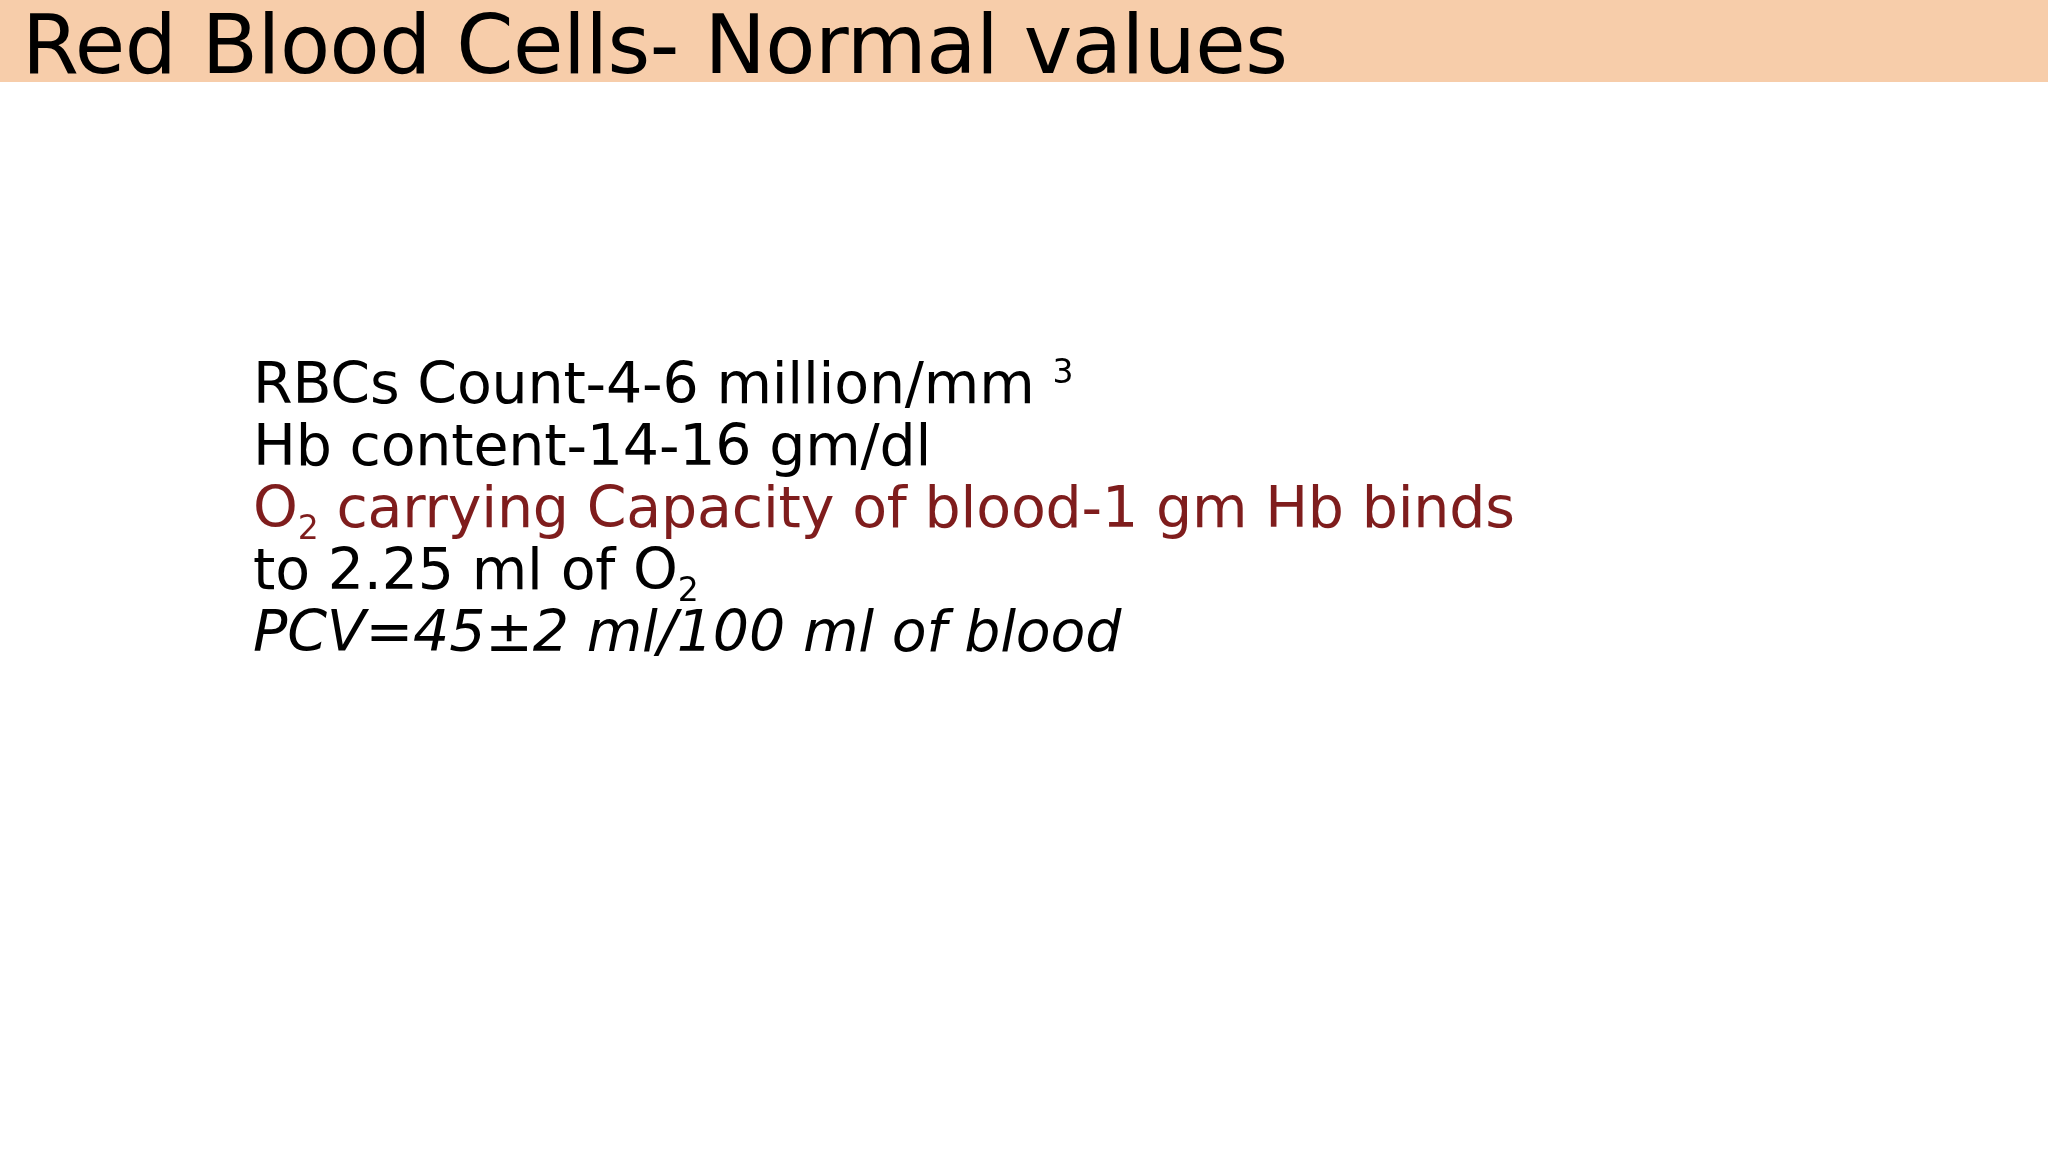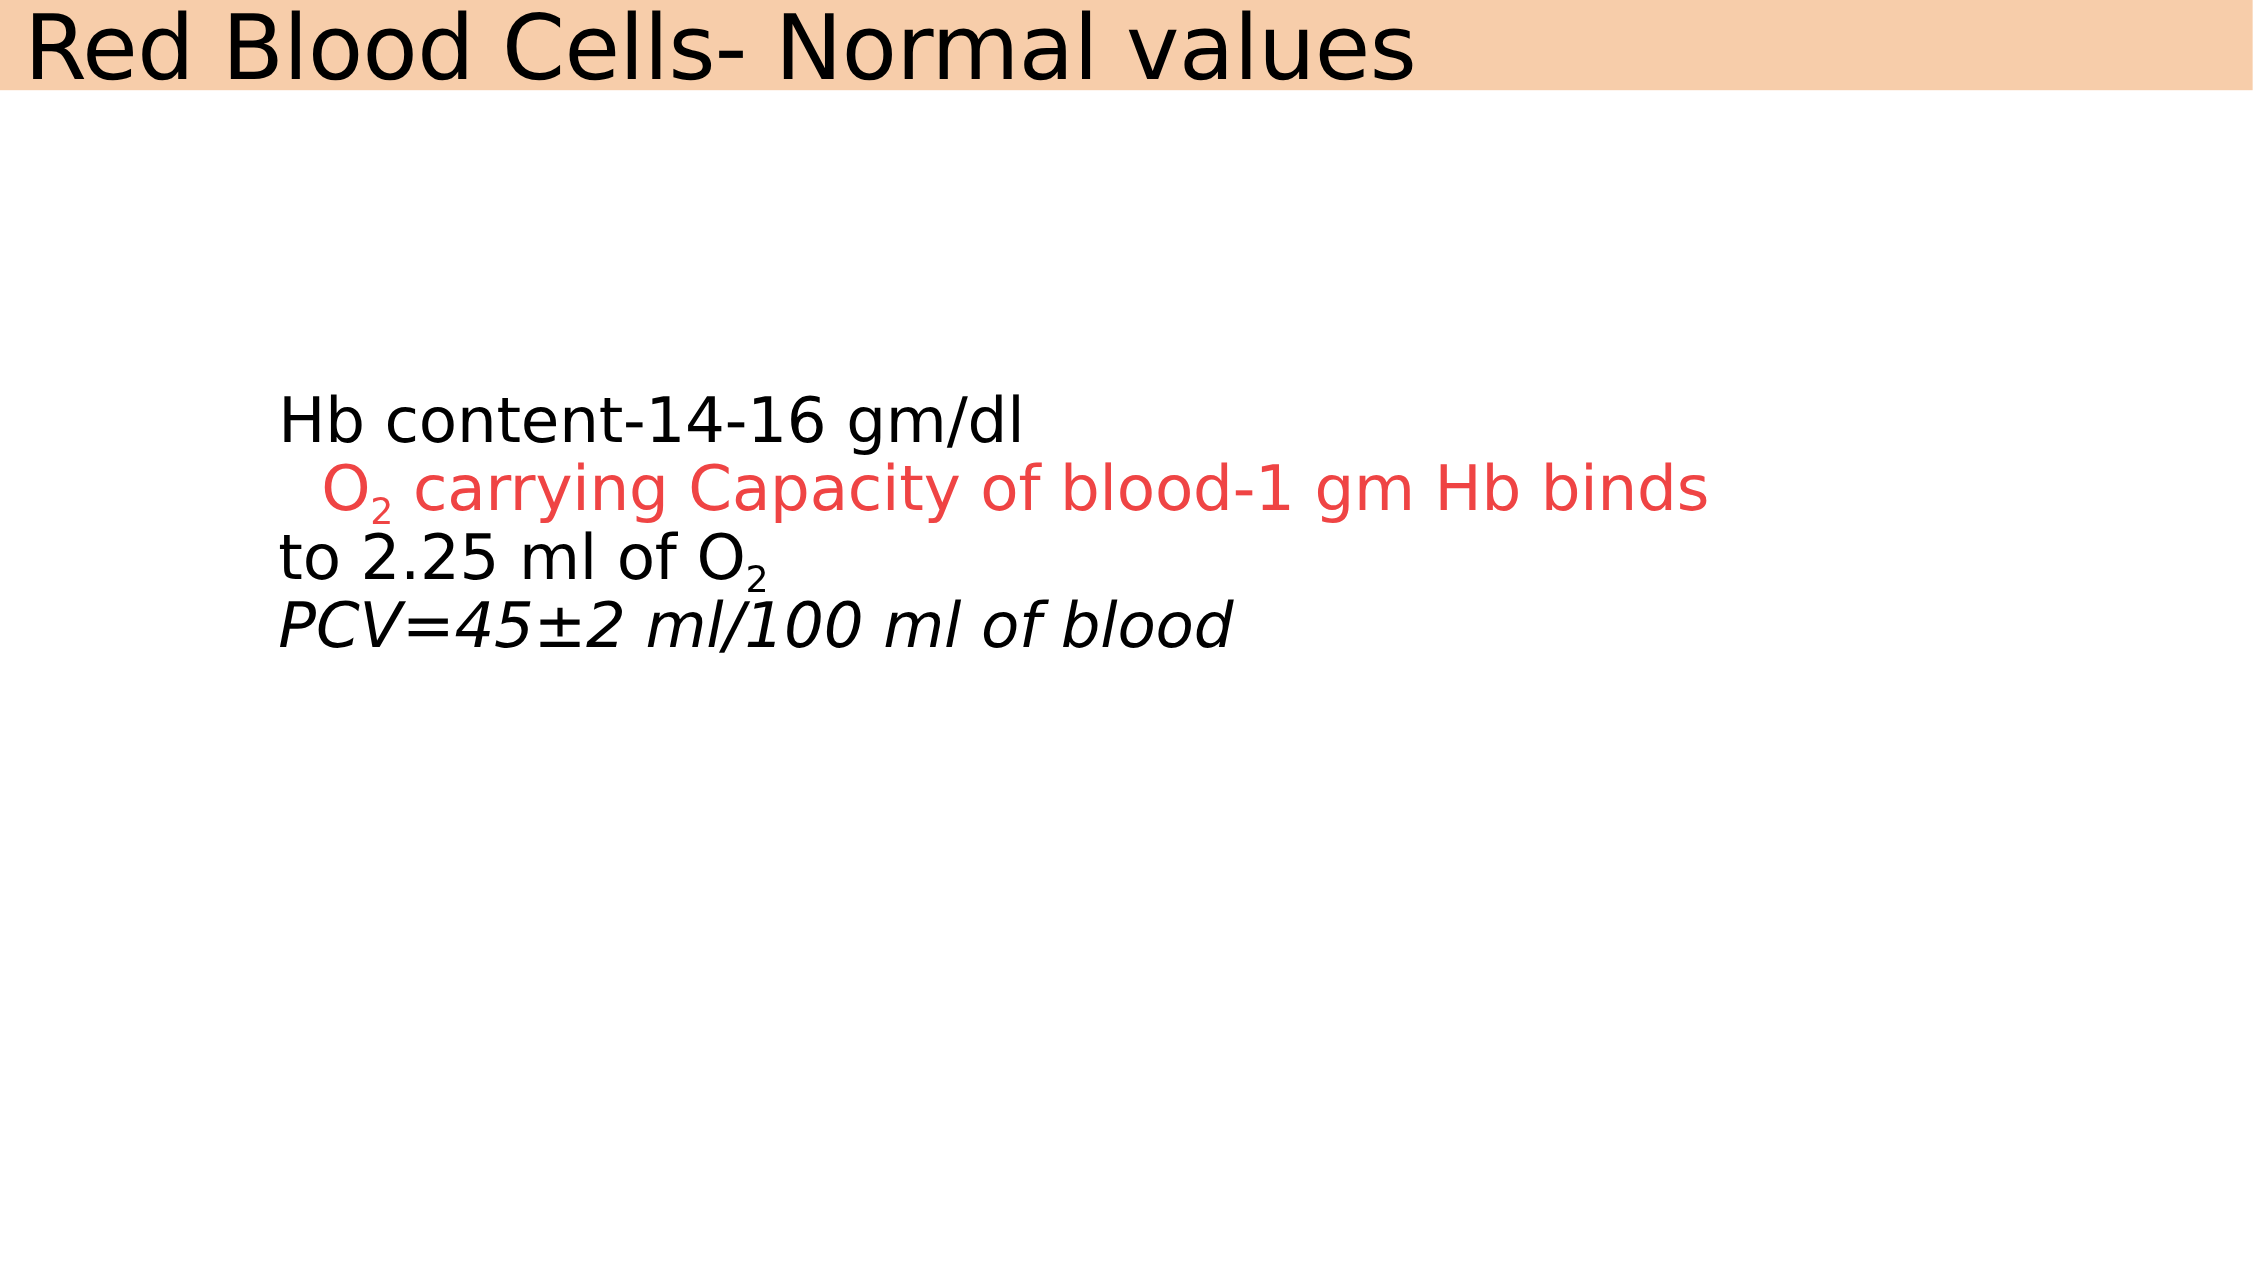--- a/index.html
+++ b/index.html
@@ -70,26 +70,29 @@
 </style>
 </head>
 <body style="background: rgb(255, 255, 255);">
 
 <div class="title-banner" style="background: rgb(247, 205, 170);">
   <div class="title-text" style="color: rgb(0, 0, 0);">Red Blood Cells- Normal values</div>
 </div>
 
 <div class="content-block">
 
+  <div class="body-line" style="color: rgb(0, 0, 0);">
+    <span>RBCs Count-4-6 million/mm </span><span class="sup">3</span><span></span>
+  </div>
 
   <div class="body-line" style="color: rgb(0, 0, 0);">
     <span>Hb content-14-16 gm/dl</span><span class="sup"></span><span></span>
   </div>
 
-  <div class="body-line" style="color: #ef4444; margin-left: 39px;">
+  <div class="body-line" style="color: #7f1d1d;">
     <span>O</span><span class="sub">2</span><span> carrying Capacity of blood-1 gm Hb binds</span>
   </div>
 
   <div class="body-line" style="color: rgb(0, 0, 0);">
     <span>to 2.25 ml of O</span><span class="sub">2</span><span></span>
   </div>
 
   <div class="body-line" style="color: rgb(0, 0, 0); font-style: italic;">
     <span>PCV=45±2 ml/100 ml of blood</span><span class="sup"></span><span></span>
   </div>

